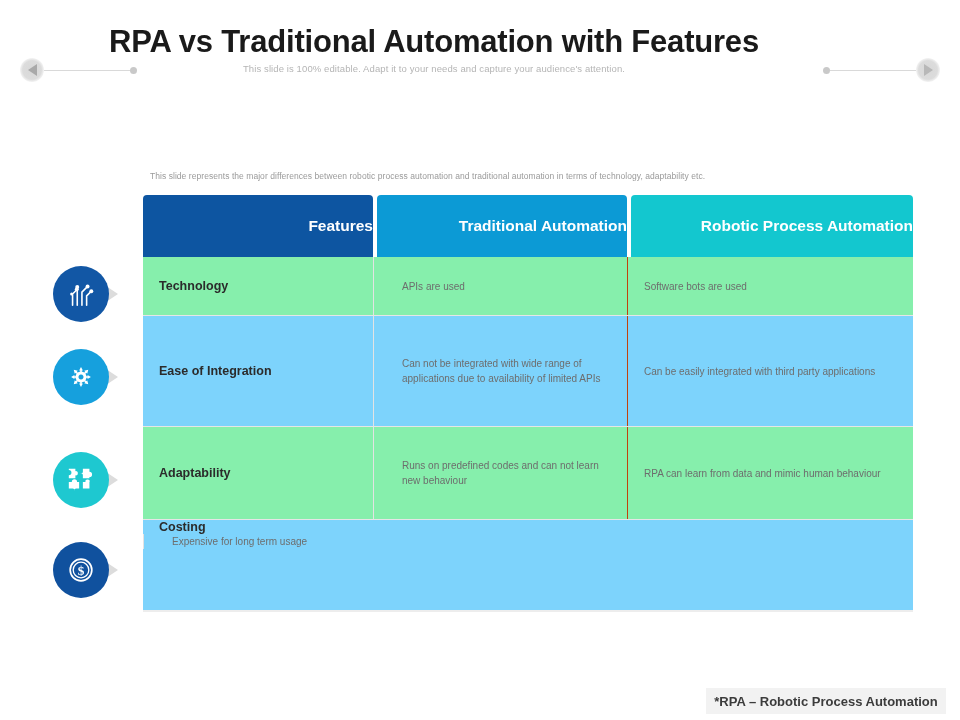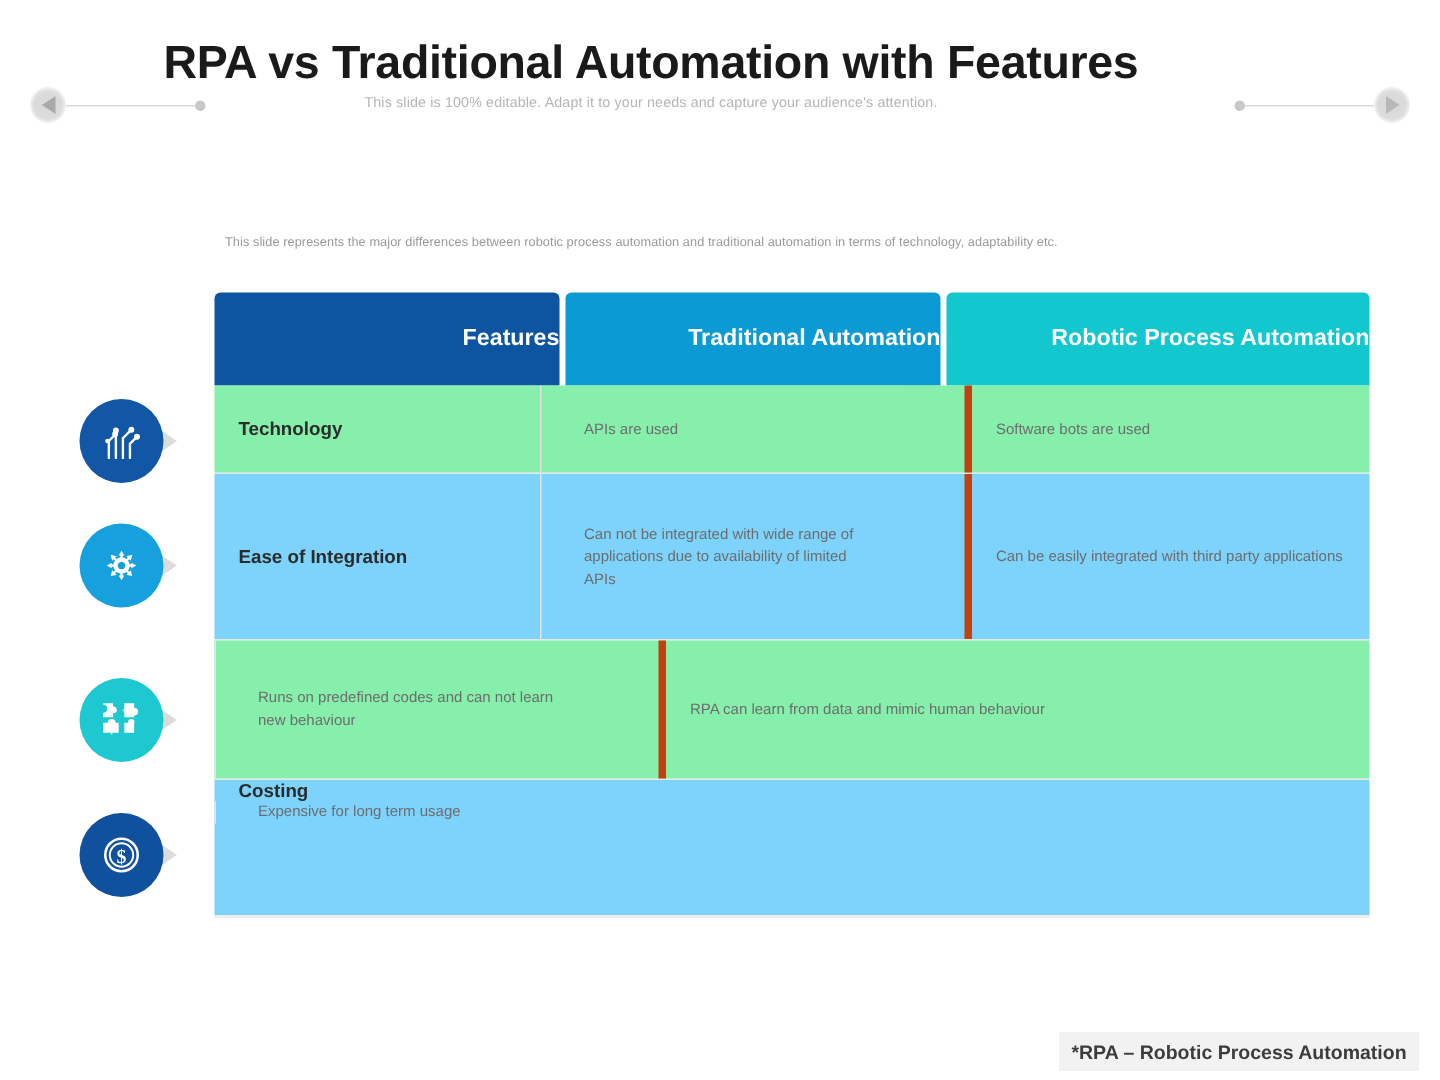--- a/index.html
+++ b/index.html
@@ -39,21 +39,21 @@
   }
   .tri-right{
     width:0;height:0;border-top:6px solid transparent;border-bottom:6px solid transparent;
     border-left:9px solid #b8b8b8;
   }
   .deco-line{ width:86px;height:1px;background:#d9d9d9; }
   .deco-dot{ width:7px;height:7px;border-radius:50%;background:#c9c9c9;flex:0 0 auto; }
 
   
   .intro{
-    position:absolute; left:150px; top:155px; width:680px;
+    position:absolute; left:150px; top:170px; width:680px;
     font-size:8.5px; color:#9a9a9a; line-height:12px; letter-spacing:0.05px;
   }
 
   
   .table{
     position:absolute; left:143px; top:195px; width:770px;
   }
   .thead{ display:flex; height:62px; position:relative; }
   .th{
     position:relative; color:#ffffff; font-size:15.5px; font-weight:700;
@@ -72,21 +72,21 @@
   .th-3 .fold{ background:rgba(10,150,160,0.22); }
 
   .trow{ display:flex; position:relative; }
   .trow.alt{ background:#7dd3fc; }
   .trow.plain{ background:#86efac; }
   .cell{ padding:0 16px; display:flex; align-items:center; }
   .c-feature{
     width:230px; font-size:12.5px; font-weight:700; color:#2b2b2b;
   }
   .c-trad{ width:254px; border-left:1px solid #e3e3e3;padding-left:28px; }
-  .c-rpa{ width:286px; border-left:5px solid #c2410c;margin-left:42px; }
+  .c-rpa{ width:286px; border-left:1px solid #c2410c; }
   .c-text{ font-size:10px; color:#6d6d6d; line-height:15px; }
 
   .r1{ height:58px; }
   .r2{ height:110px; }
   .r3{ height:92px; }
   .r4{ height:90px;flex-direction:column; }
 
   .row-sep{ height:1px; background:#e6e6e6; width:770px; }
   .table-bottom{ height:2px; background:#ededed; width:770px; }
 
@@ -247,20 +247,21 @@
     <div class="cell c-trad">
       <span class="c-text">Can not be integrated with wide range of applications due to availability of limited APIs</span>
     </div>
     <div class="cell c-rpa">
       <span class="c-text">Can be easily integrated with third party applications</span>
     </div>
   </div>
   <div class="row-sep"></div>
 
   <div class="trow plain r3">
+    <div class="cell c-feature">Adaptability</div>
     <div class="cell c-trad">
       <span class="c-text">Runs on predefined codes and can not learn new behaviour</span>
     </div>
     <div class="cell c-rpa">
       <span class="c-text">RPA can learn from data and mimic human behaviour</span>
     </div>
   </div>
   <div class="row-sep"></div>
 
   <div class="trow alt r4">

